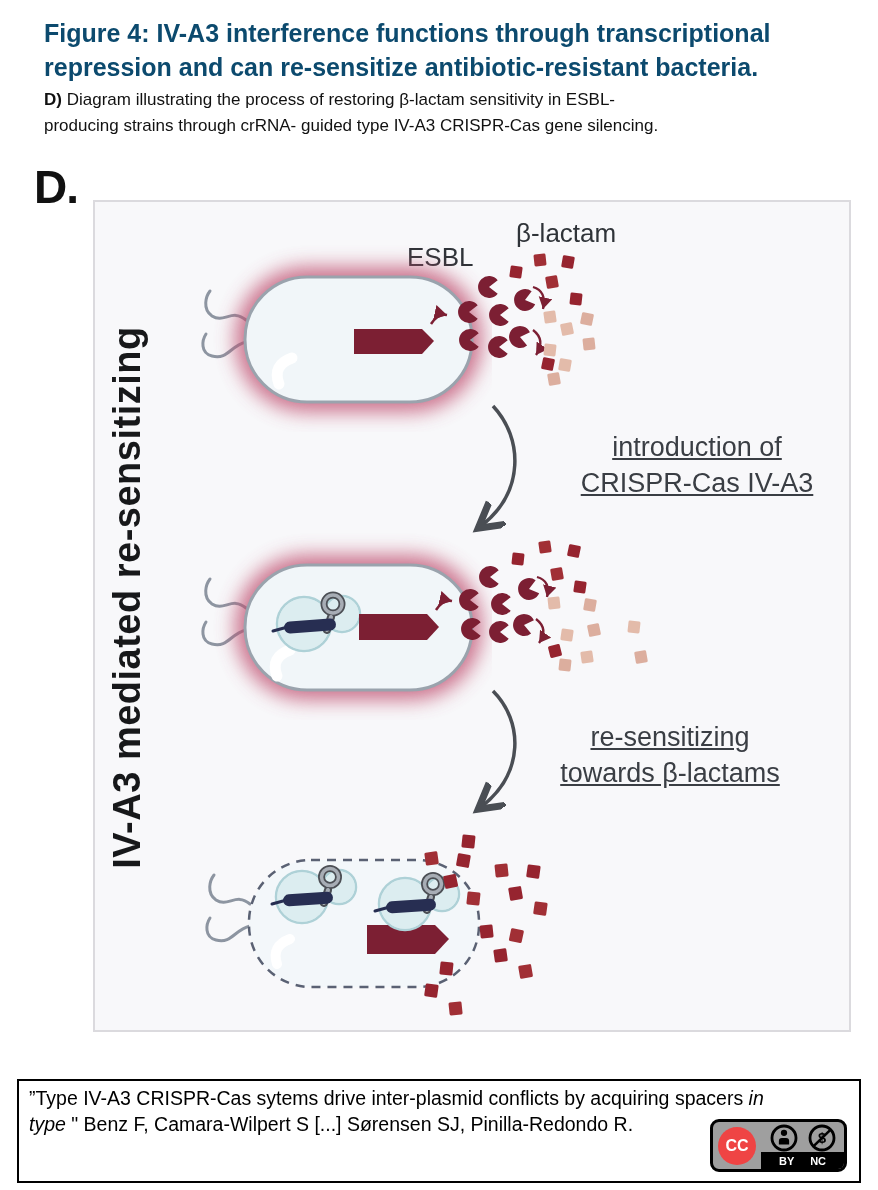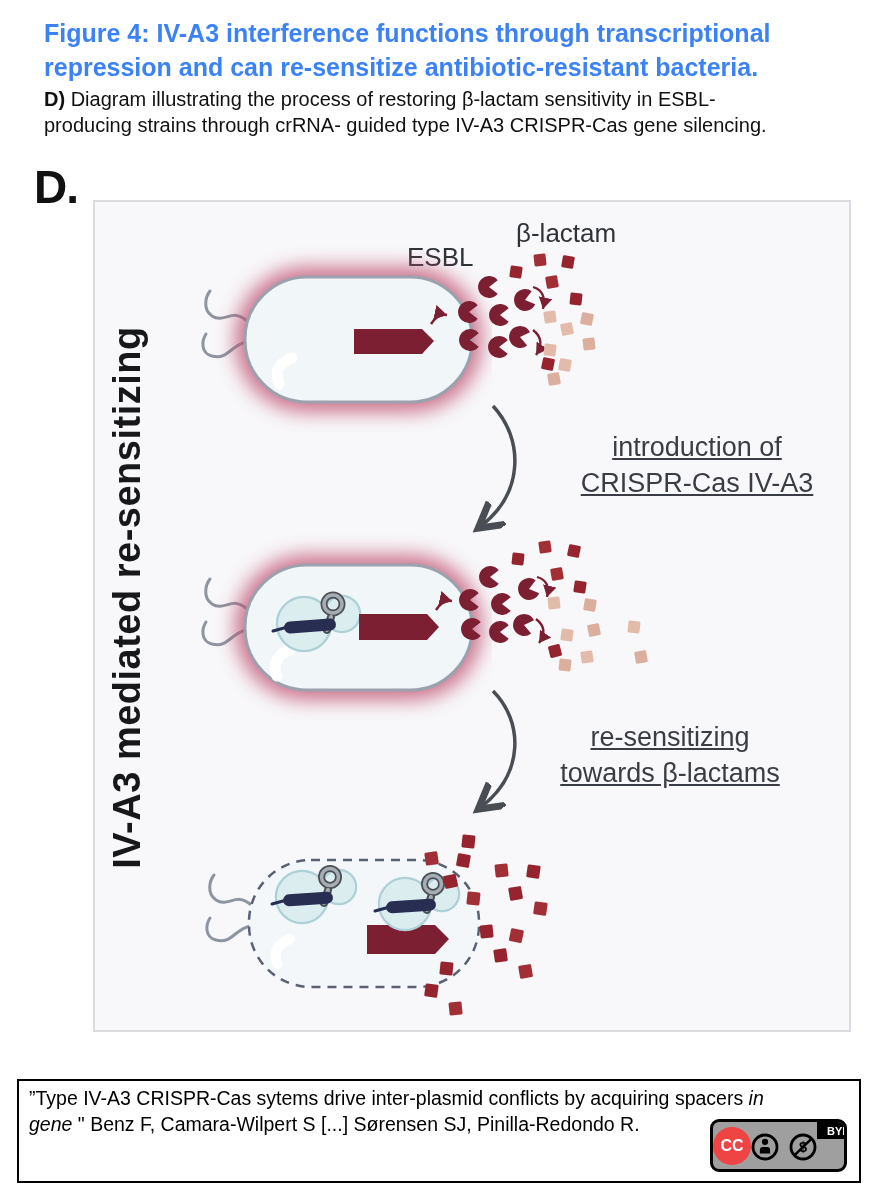--- a/index.html
+++ b/index.html
@@ -2,22 +2,22 @@
 <html><head>
 <meta charset="utf-8">
 <style>
   html,body{margin:0;padding:0;background:#ffffff;}
   .page{
     position:relative;width:878px;height:1190px;background:#fff;
     font-family:"Liberation Sans","DejaVu Sans",sans-serif;color:#000;overflow:hidden;
   }
   .pre{white-space:pre-line;}
   
-  .fig-title{position:absolute;left:44px;top:16px;width:800px;font-size:25px;font-weight:bold;line-height:34px;color:#3b82f6;}
-  .fig-caption{position:absolute;left:44px;top:87px;width:812px;font-size:20px;line-height:25.5px;color:#111;}
+  .fig-title{position:absolute;left:44px;top:16px;width:800px;font-size:25px;font-weight:bold;line-height:34px;color:#0c4a6e;}
+  .fig-caption{position:absolute;left:44px;top:87px;width:812px;font-size:17px;line-height:25.5px;color:#111;}
   .cap-label{font-weight:bold;}
   
   .panel-label{position:absolute;left:34px;top:160px;font-size:46px;font-weight:bold;letter-spacing:-1px;color:#111;}
   .panel{position:absolute;left:93px;top:200px;width:758px;height:832px;background:#f8f8fa;border:2px solid #dbdade;box-sizing:border-box;}
   .side-label-wrap{position:absolute;left:0;top:0;width:64px;height:790px;display:flex;align-items:center;justify-content:center;}
   .side-label{transform:rotate(-90deg);white-space:nowrap;font-size:38px;font-weight:bold;color:#17181a;letter-spacing:.5px;}
   .mol-label{position:absolute;font-size:26px;color:#2f3338;}
   .esbl-label{left:312px;top:40px;}
   .blactam-label{left:421px;top:16px;text-align:right;}
   .step-text{position:absolute;font-size:27px;line-height:36px;color:#3a3e44;text-align:center;text-decoration:underline;}
@@ -25,21 +25,21 @@
   .step2{left:435px;top:517px;width:280px;}
   .abs{position:absolute;}
   
   .cite-box{position:absolute;left:17px;top:1079px;width:844px;height:104px;border:2.5px solid #000;box-sizing:border-box;padding:4px 0 0 10px;font-size:19.5px;line-height:26px;color:#000;}
   .cite-line{white-space:nowrap;}
   .it{font-style:italic;}
   .doi-link{color:#2a52cc;text-decoration:underline;}
   .cc-badge{position:absolute;right:12px;top:38px;width:137px;height:53px;background:#9f9f9f;border:3px solid #000;border-radius:9px;box-sizing:border-box;display:flex;overflow:hidden;}
   .cc-left{width:48px;display:flex;align-items:center;justify-content:center;}
   .cc-circle{width:38px;height:38px;border-radius:50%;background:#ef4444;color:#fff;display:flex;align-items:center;justify-content:center;font-weight:bold;font-size:16px;letter-spacing:0;}
-  .cc-right{flex:1;display:flex;flex-direction:row;text-decoration:underline;}
+  .cc-right{flex:1;display:flex;flex-direction:column;text-decoration:underline;}
   .cc-icons{flex:1;display:flex;align-items:center;justify-content:center;gap:10px;padding-top:2px;}
   .cc-strip{height:17px;background:#000;color:#fff;font-size:11px;font-weight:bold;display:flex;justify-content:space-around;align-items:center;padding:0 10px;}
 </style>
 </head>
 <body>
 
 <div class="page">
 
   <div class="fig-title pre">Figure 4: IV-A3 interference functions through transcriptional
 repression and can re-sensitize antibiotic-resistant bacteria.</div>
@@ -243,21 +243,21 @@
         <rect x="337" y="133" width="13" height="13" rx="1.5" fill="#a12f35" transform="rotate(-10 343 139)"></rect>
         <rect x="243" y="152" width="13" height="13" rx="1.5" fill="#96242f" transform="rotate(8 249 158)"></rect>
         <rect x="267" y="170" width="13" height="13" rx="1.5" fill="#a12f35" transform="rotate(-6 273 176)"></rect>
       </g>
     </svg>
 
   </div>
 
   <div class="cite-box">
     <div class="cite-line"><span>”Type IV-A3 CRISPR-Cas sytems drive inter-plasmid conflicts by acquiring spacers </span><span class="it">in</span></div>
-    <div class="cite-line"><span class="it">gene</span><span> " Benz F, Camara-Wilpert S [...] Sørensen SJ, Pinilla-Redondo R.</span></div>
+    <div class="cite-line"><span class="it">type</span><span> " Benz F, Camara-Wilpert S [...] Sørensen SJ, Pinilla-Redondo R.</span></div>
 
     <div class="cc-badge">
       <div class="cc-left">
         <div class="cc-circle">CC</div>
       </div>
       <div class="cc-right">
         <div class="cc-icons">
           <svg width="28" height="28" viewBox="0 0 24 24">
             <circle cx="12" cy="12" r="10.3" fill="none" stroke="#000" stroke-width="2.4"></circle>
             <circle cx="12" cy="7.6" r="2.7" fill="#000"></circle>

